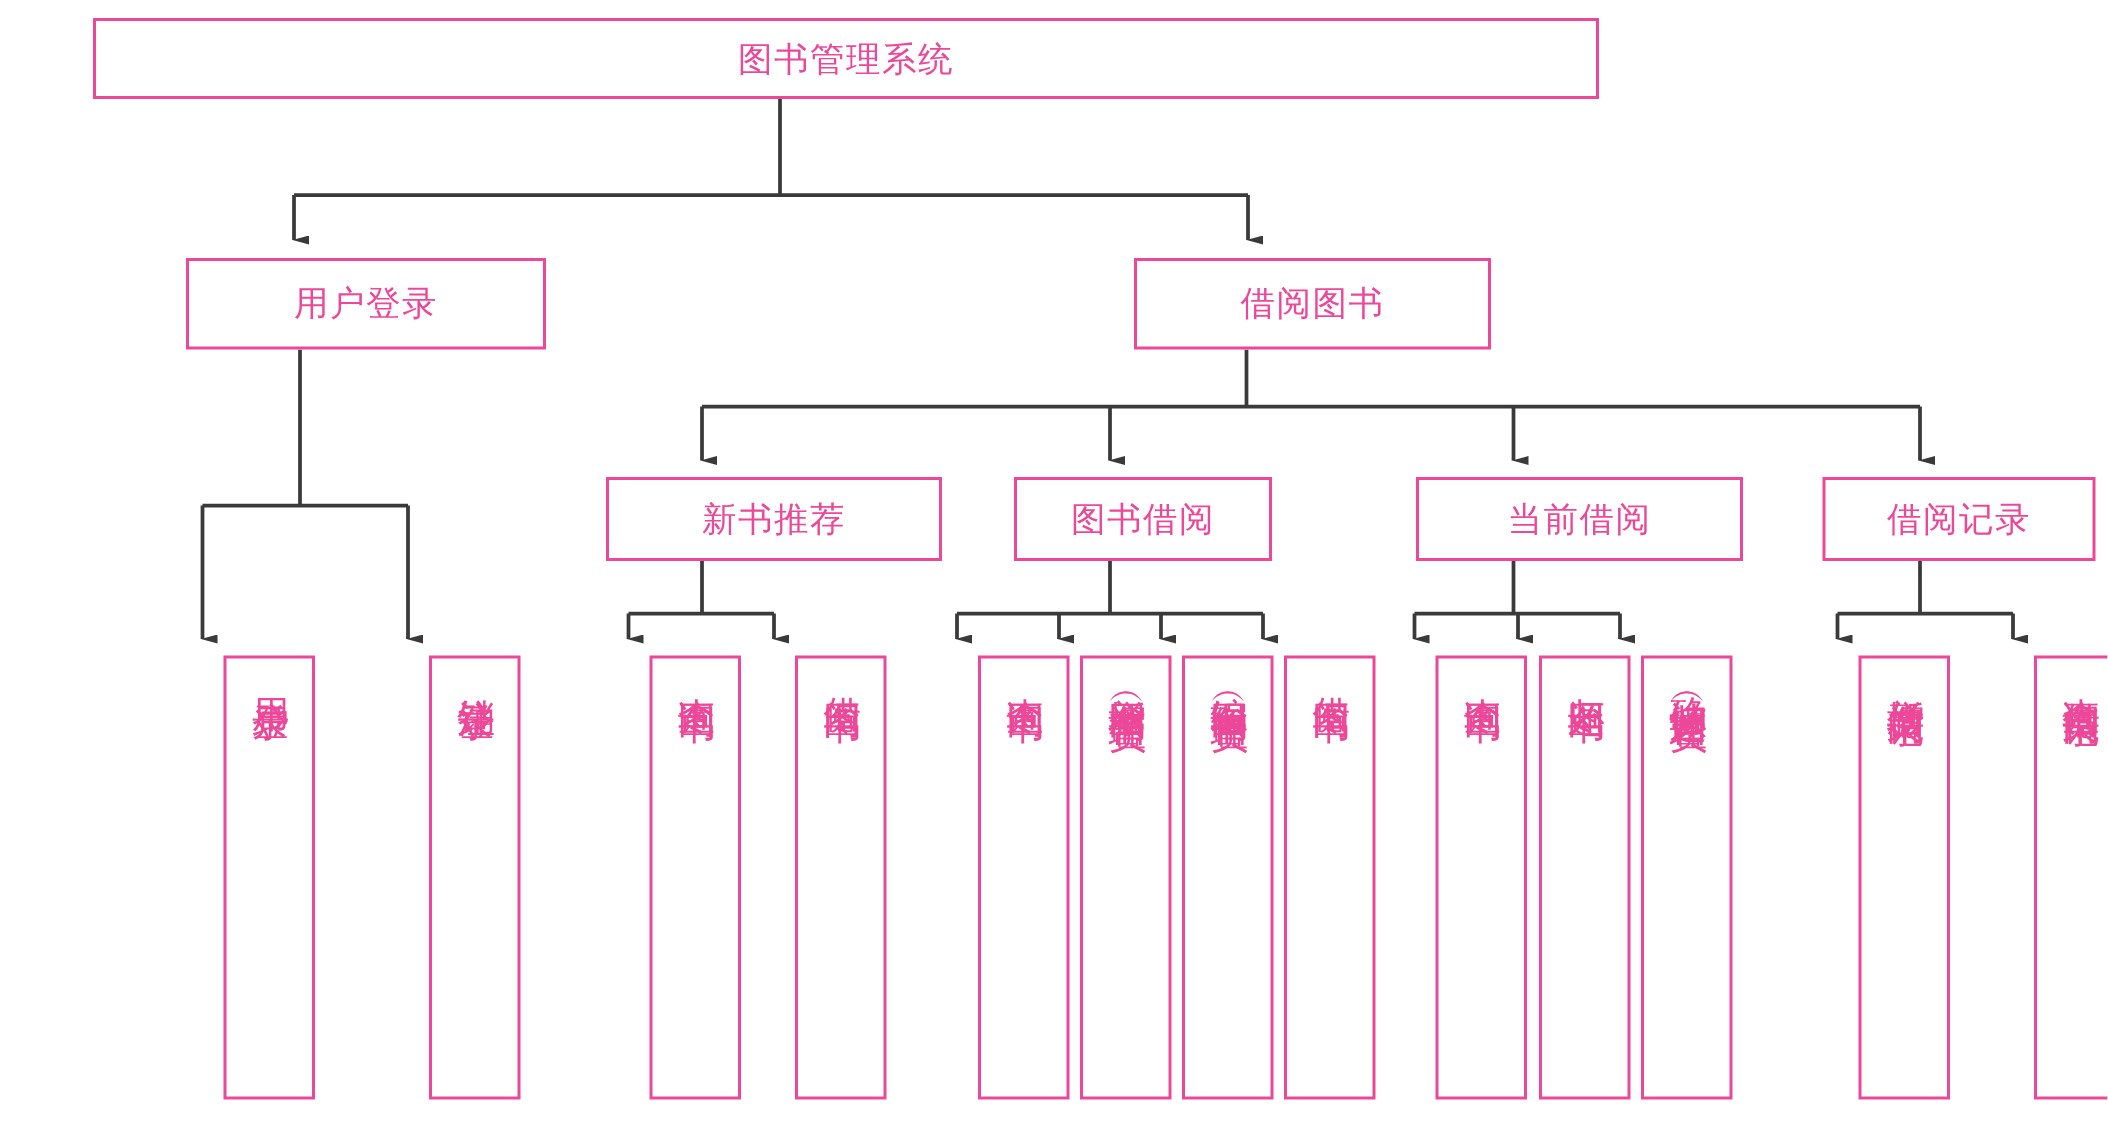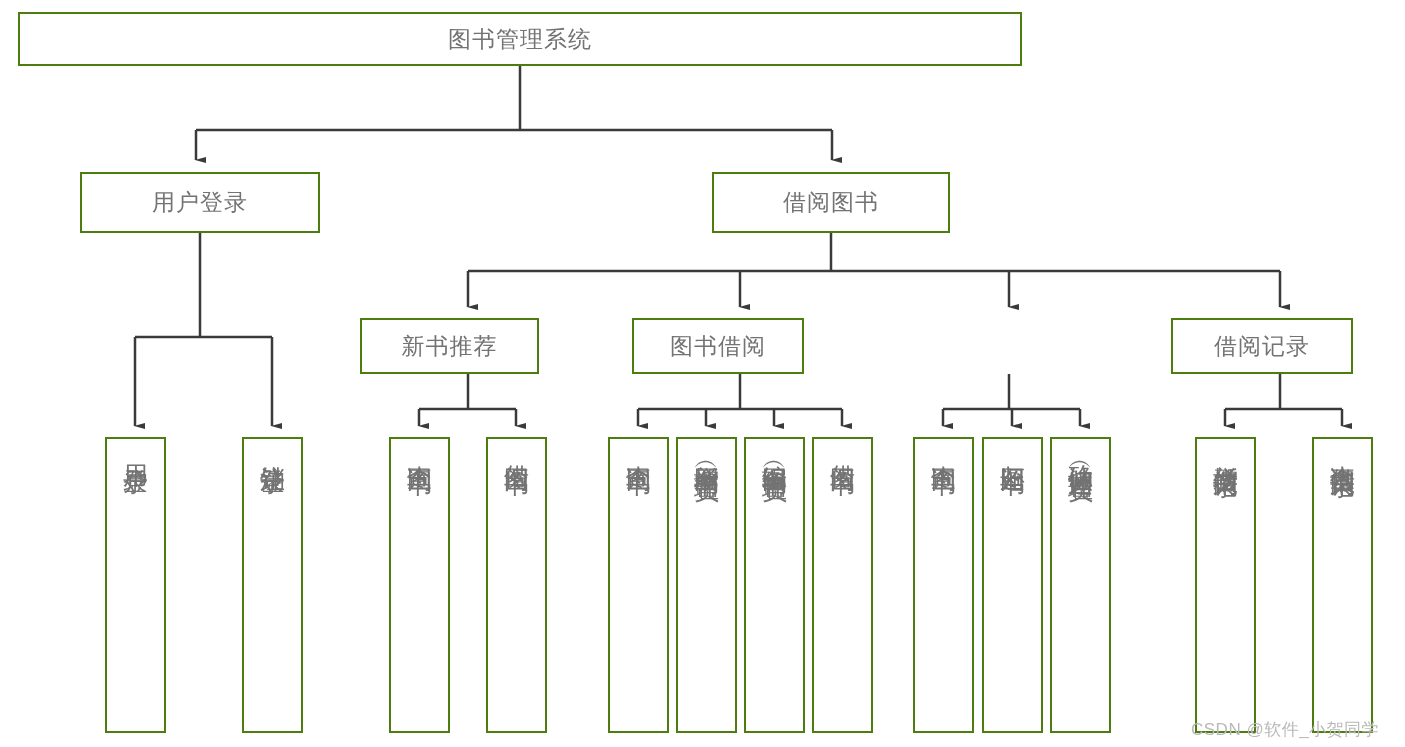--- a/index.html
+++ b/index.html
@@ -23,25 +23,26 @@
     left: 0;
     top: 0;
     width: 1405px;
     height: 747px;
     pointer-events: none;
   }
   .node {
     position: absolute;
     box-sizing: border-box;
     background: #ffffff;
-    border: 2px solid #4d7c0f;
+    border: 2px solid #ec4899;
     display: flex;
     align-items: center;
     justify-content: center;
-    color: #737373;
+    color: #ec4899;
+    margin-left: 44px;
   }
   .node .label {
     display: block;
     line-height: 1.08;
     text-align: center;
     white-space: nowrap;
   }
   
   .node.horiz .label {
     font-size: 23px;
@@ -128,25 +129,28 @@
     <span class="label">图书管理系统</span>
   </div>
 
   <div class="node horiz" style="left:80px; top:172px; width:240px; height:61px;">
     <span class="label">用户登录</span>
   </div>
   <div class="node horiz" style="left:712px; top:172px; width:238px; height:61px;">
     <span class="label">借阅图书</span>
   </div>
 
-  <div class="node horiz" style="left:360px; top:318px; width:179px; height:56px;">
+  <div class="node horiz" style="left:360px; top:318px; width:224px; height:56px;">
     <span class="label">新书推荐</span>
   </div>
   <div class="node horiz" style="left:632px; top:318px; width:172px; height:56px;">
     <span class="label">图书借阅</span>
+  </div>
+  <div class="node horiz" style="left:900px; top:318px; width:218px; height:56px;">
+    <span class="label">当前借阅</span>
   </div>
   <div class="node horiz" style="left:1171px; top:318px; width:182px; height:56px;align-items:center;">
     <span class="label">借阅记录</span>
   </div>
 
   <div class="node vert" style="left:105px; top:437px; width:61px; height:296px;">
     <span class="label">用户登录</span>
   </div>
   <div class="node vert" style="left:242px; top:437px; width:61px; height:296px;">
     <span class="label">注销登录</span>
@@ -182,15 +186,14 @@
     <span class="label">确认归还（管理员）</span>
   </div>
 
   <div class="node vert" style="left:1195px; top:437px; width:61px; height:296px;">
     <span class="label">新增借阅记录</span>
   </div>
   <div class="node vert" style="left:1312px; top:437px; width:61px; height:296px;">
     <span class="label">查询借阅记录</span>
   </div>
 
-  <div class="watermark" style="left:1191px; top:718px;">CSDN @软件_小贺同学</div>
 
 </div>
 
 </body></html>

